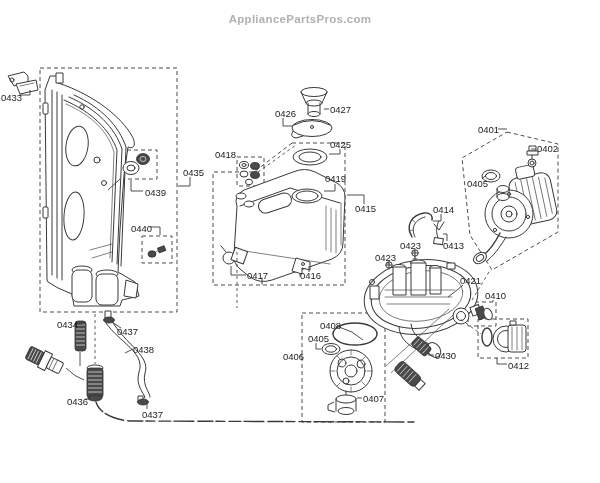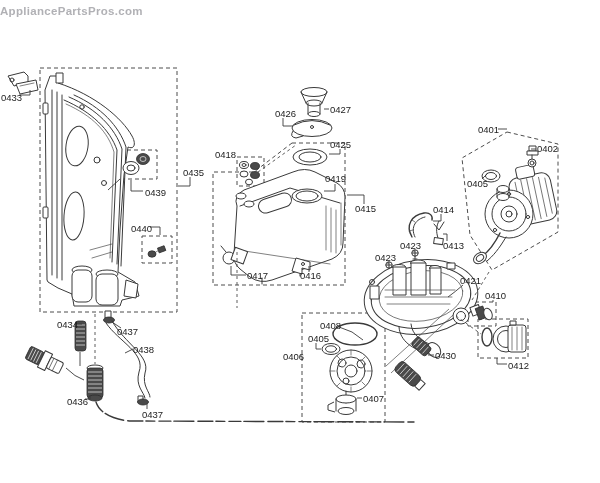--- a/index.html
+++ b/index.html
@@ -1,18 +1,18 @@
 <!DOCTYPE html>
 <html><head>
 <meta charset="utf-8">
 <style>
   html,body{margin:0;padding:0;background:#fff;}
   .stage{position:relative;width:600px;height:483px;background:#ffffff;overflow:hidden;
          font-family:"Liberation Sans",sans-serif;}
-  .watermark{position:absolute;top:5px;left:0;width:100%;text-align:left;
+  .watermark{position:absolute;top:13px;left:0;width:100%;text-align:center;
              font:600 11.5px "Liberation Sans",sans-serif;color:#b1b1b5;letter-spacing:.3px;}
   svg{position:absolute;top:0;left:0;}
   .ln{stroke:#3a3a3a;fill:none;stroke-width:1;stroke-linecap:round;stroke-linejoin:round;}
   .ln2{stroke:#3a3a3a;fill:none;stroke-width:1.4;stroke-linecap:round;stroke-linejoin:round;}
   .thin{stroke:#4a4a4a;fill:none;stroke-width:.7;}
   .fillw{fill:#fff;stroke:#3a3a3a;stroke-width:1;stroke-linejoin:round;}
   .dark{fill:#4a4a4a;stroke:#2d2d2d;stroke-width:.8;}
   .rib{stroke:#dcdcdc;stroke-width:.8;fill:none;}
   .dashbox{fill:none;stroke:#4d4d4d;stroke-width:1;stroke-dasharray:4 3;}
   .leader{stroke:#3a3a3a;stroke-width:.9;fill:none;}

